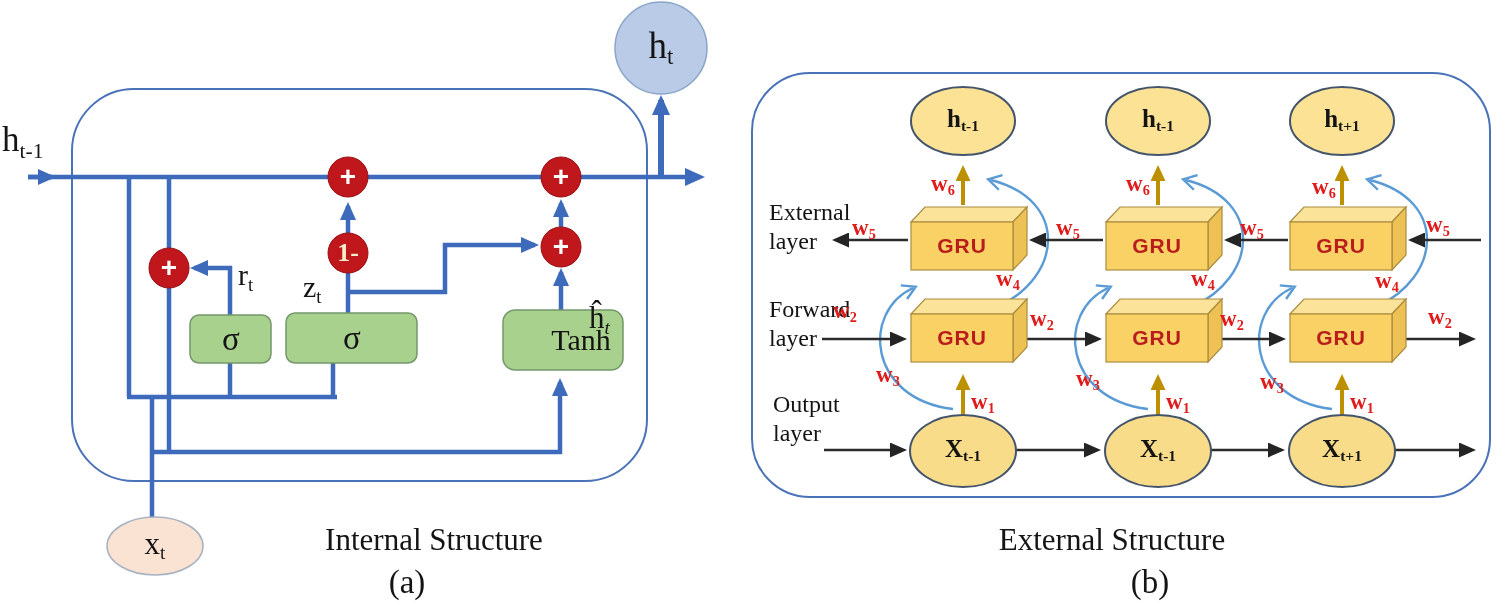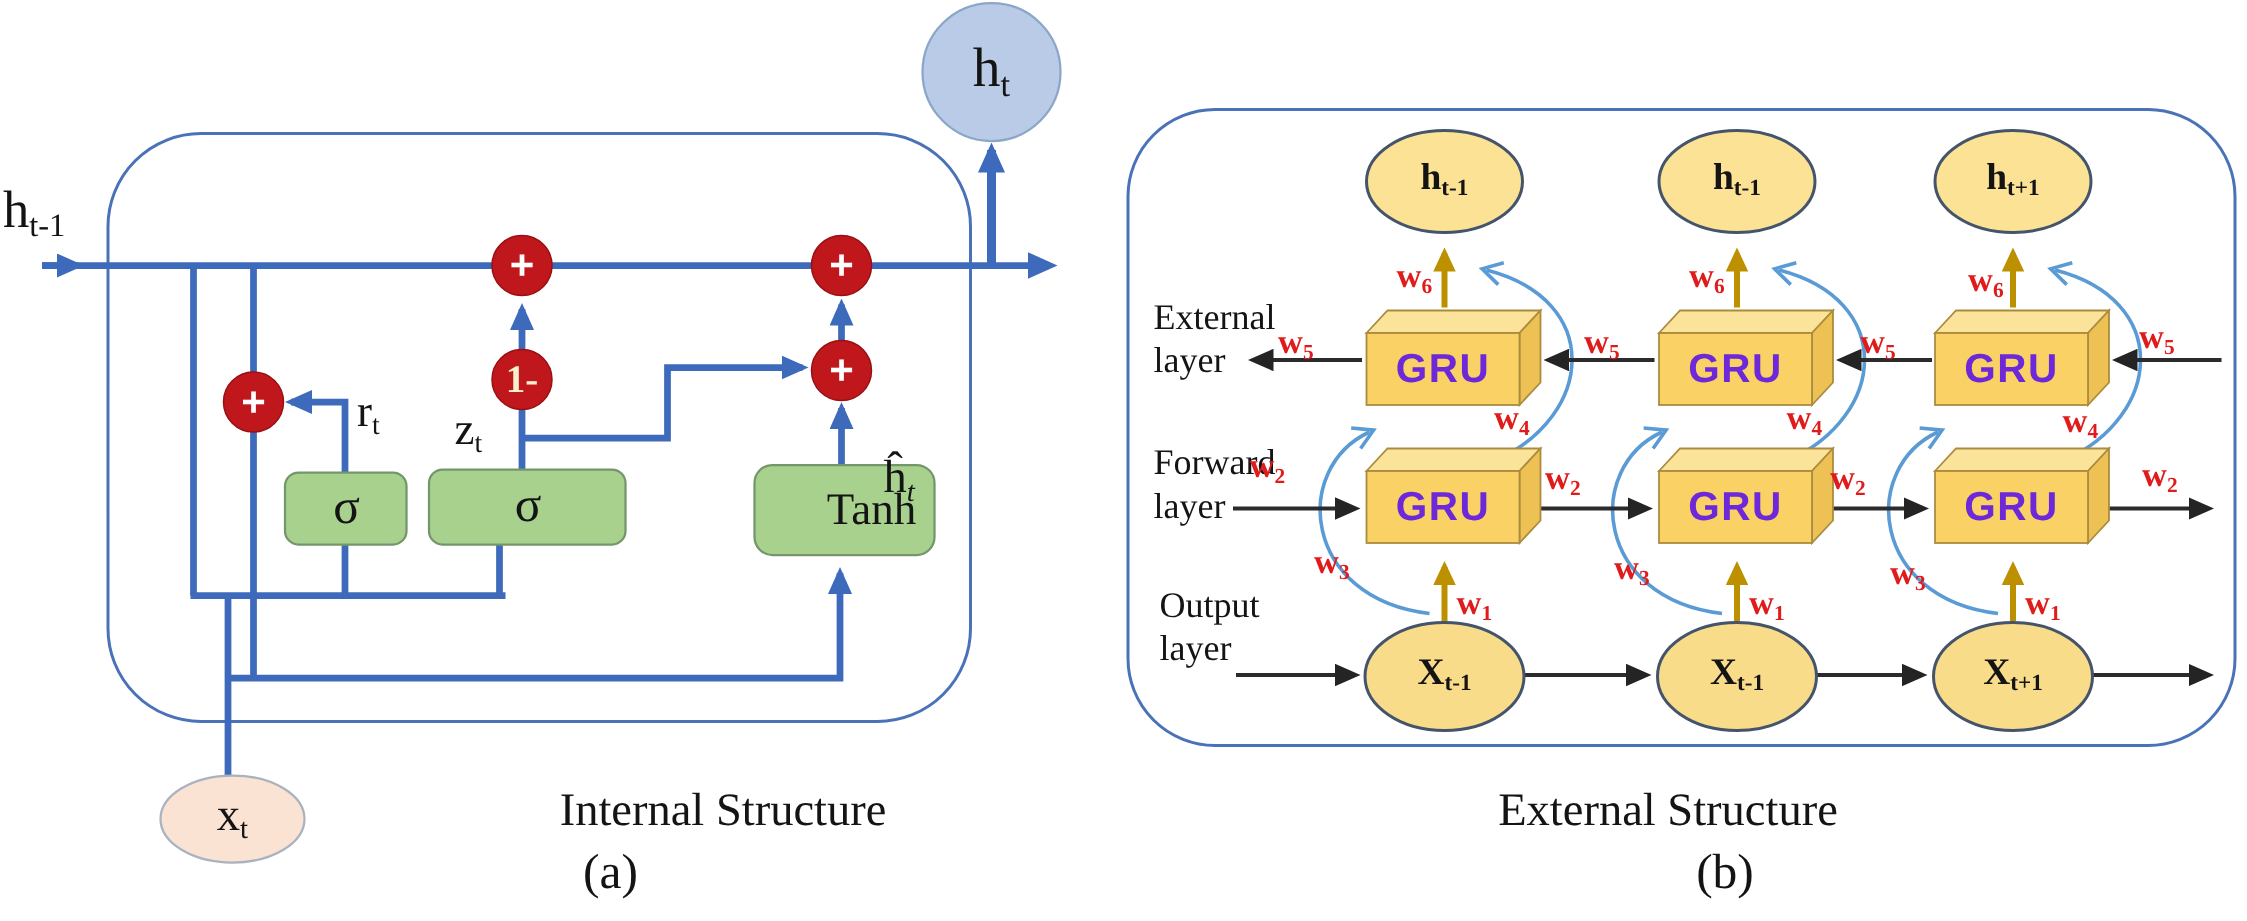--- a/index.html
+++ b/index.html
@@ -15,21 +15,21 @@
   .gate-lbl{font-size:30px;}
   .hhat{font-size:31px;}
   .sigma{font-size:33px;}
   .tanh{font-size:30px;}
   .node-a{font-size:37px;}
   .op{color:#ffffff;font-family:"Liberation Sans",sans-serif;font-weight:700;font-size:28px;}
   .oneminus{color:#f7eecb;font-family:"Liberation Serif",serif;font-weight:700;font-size:26px;}
   .caption{font-size:31px;}
   .tag{font-size:33px;}
   .rowlbl{font-size:24px;width:108px;line-height:1.2;white-space:normal;}
-  .gru{color:#6d28d9;font-family:"Liberation Sans",sans-serif;font-weight:700;font-size:27px;letter-spacing:1px;}
+  .gru{color:#b91c1c;font-family:"Liberation Sans",sans-serif;font-weight:700;font-size:21px;letter-spacing:1px;}
   .nodeb{font-size:25px;font-weight:700;}
   .w{position:absolute;color:#e01b1b;font-size:23px;font-weight:700;font-family:"Liberation Serif",serif;white-space:nowrap;}
 </style>
 </head>
 <body>
 
 <div id="canvas">
 
   <svg id="wires" width="1498" height="614" viewBox="0 0 1498 614">
     <defs>
@@ -179,21 +179,21 @@
   <div class="txt sigma ctr" style="left:352px;top:338px;"><span>σ</span></div>
   <div class="txt tanh ctr" style="left:581px;top:340px;"><span>Tanh</span></div>
 
   <div class="txt node-a ctr" style="left:661px;top:47px;">
     <span>h</span><sub>t</sub>
   </div>
   <div class="txt node-a ctr" style="left:155px;top:545px;font-size:31px;text-align:center;">
     <span>x</span><sub>t</sub>
   </div>
 
-  <div class="txt caption cx" style="left:434px;top:522px;margin-left:48px;"><span>Internal Structure</span></div>
+  <div class="txt caption cx" style="left:434px;top:522px;"><span>Internal Structure</span></div>
   <div class="txt tag cx" style="left:407px;top:564px;"><span>(a)</span></div>
 
   <div class="txt rowlbl" style="left:769px;top:198px;"><span>External layer</span></div>
   <div class="txt rowlbl" style="left:769px;top:295px;"><span>Forward layer</span></div>
   <div class="txt rowlbl" style="left:773px;top:390px;"><span>Output layer</span></div>
 
   <div class="txt gru ctr" style="left:962px;top:246px;"><span>GRU</span></div>
   <div class="txt gru ctr" style="left:1157px;top:246px;"><span>GRU</span></div>
   <div class="txt gru ctr" style="left:1341px;top:246px;"><span>GRU</span></div>
   <div class="txt gru ctr" style="left:962px;top:338px;"><span>GRU</span></div>

